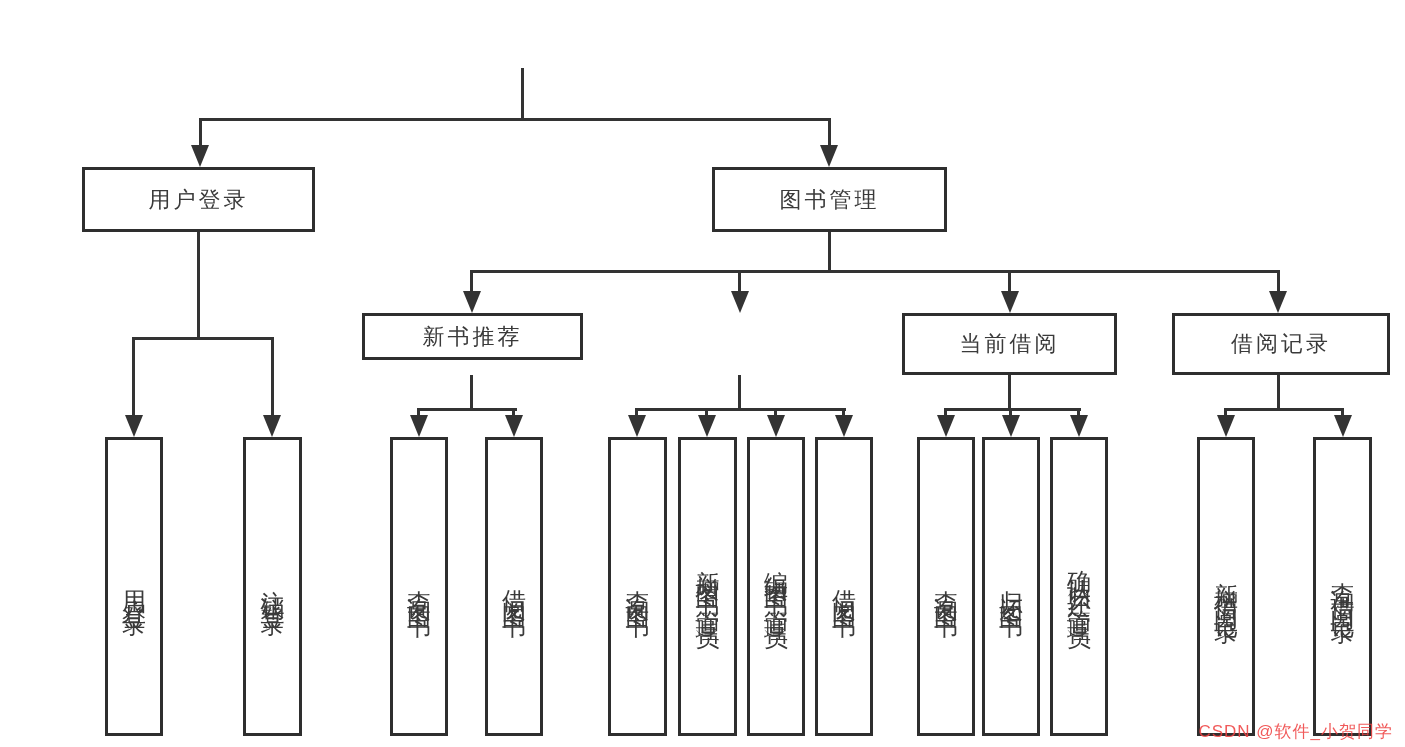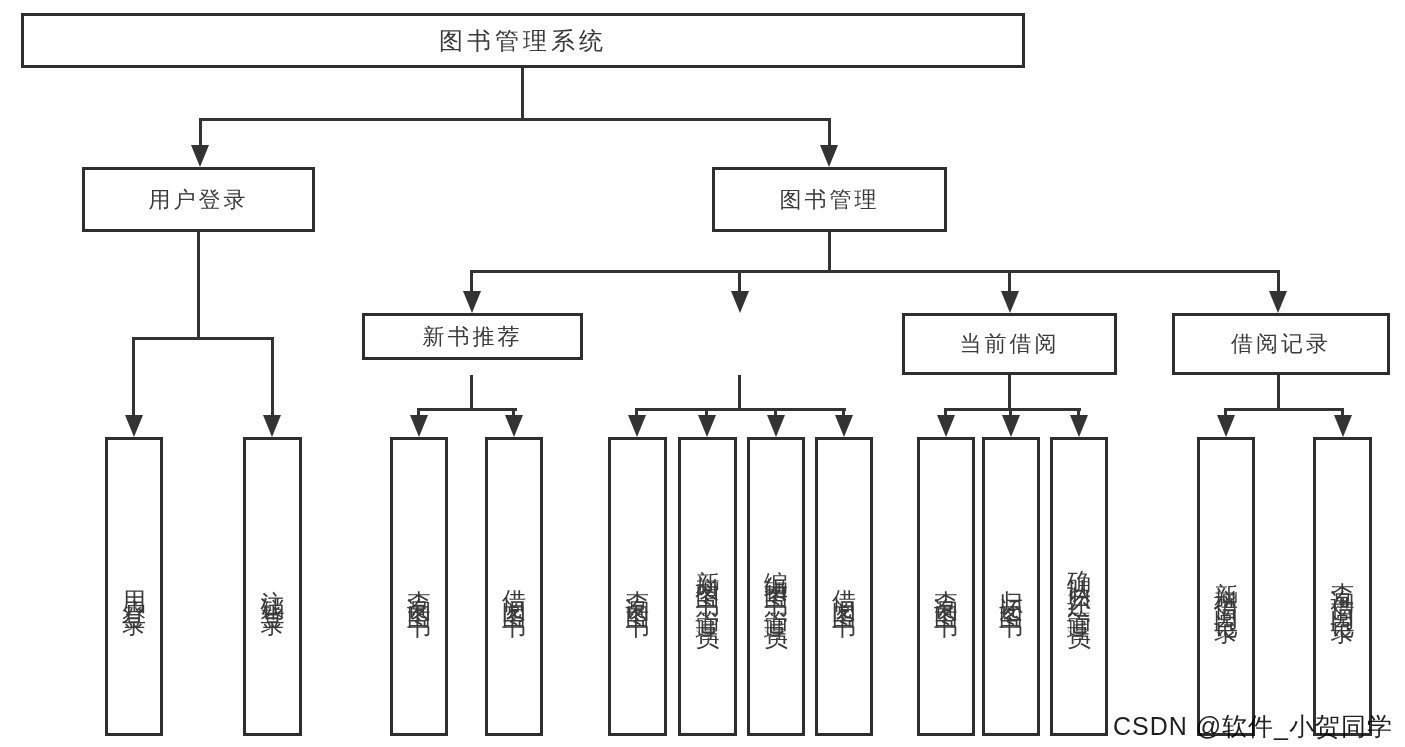--- a/index.html
+++ b/index.html
@@ -20,31 +20,28 @@
   }
   .hline{position:absolute;height:3px;background:#333333;}
   .vline{position:absolute;width:3px;background:#333333;}
   .arrow{
     position:absolute;width:0;height:0;
     border-left:9px solid transparent;border-right:9px solid transparent;
     border-top:22px solid #333333;
   }
   .watermark{
     position:absolute;right:12px;bottom:4px;z-index:5;
-    font-size:25px;letter-spacing:1px;color:#000000;opacity:.88;white-space:nowrap;
+    font-size:17px;letter-spacing:1px;color:#ef4444;opacity:.88;white-space:nowrap;
   }
 </style>
 </head>
 <body>
 
 <div class="canvas">
 
-  <div class="node title" style="left:21px;top:13px;width:1004px;height:55px;">
-    <span class="htext">图书管理系统</span>
-  </div>
 
   <div class="vline" style="left:521px;top:68px;height:50px;"></div>
   <div class="hline" style="left:199px;top:118px;width:632px;"></div>
   <div class="vline" style="left:199px;top:118px;height:30px;"></div>
   <div class="arrow" style="left:191px;top:145px;"></div>
   <div class="vline" style="left:828px;top:118px;height:30px;"></div>
   <div class="arrow" style="left:820px;top:145px;"></div>
 
   <div class="node" style="left:82px;top:167px;width:233px;height:65px;">
     <span class="htext">用户登录</span>

